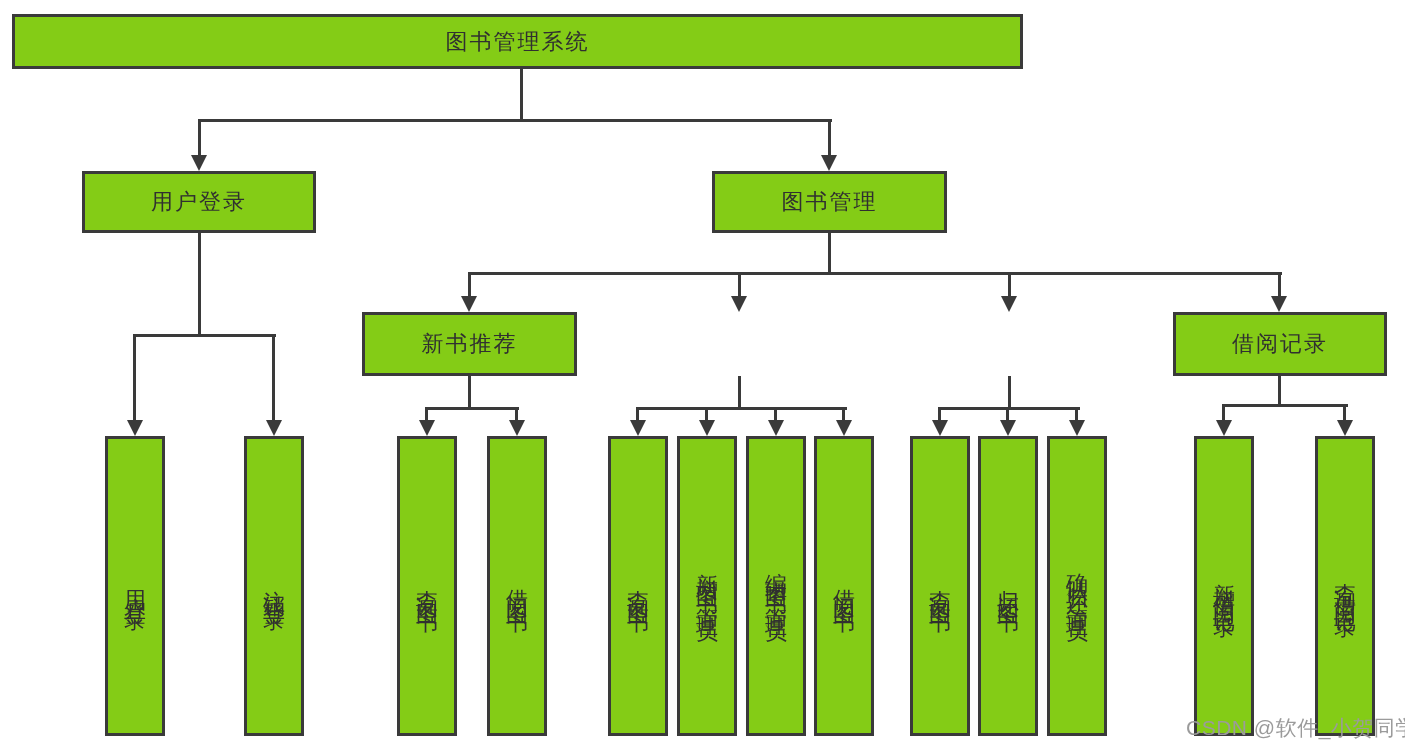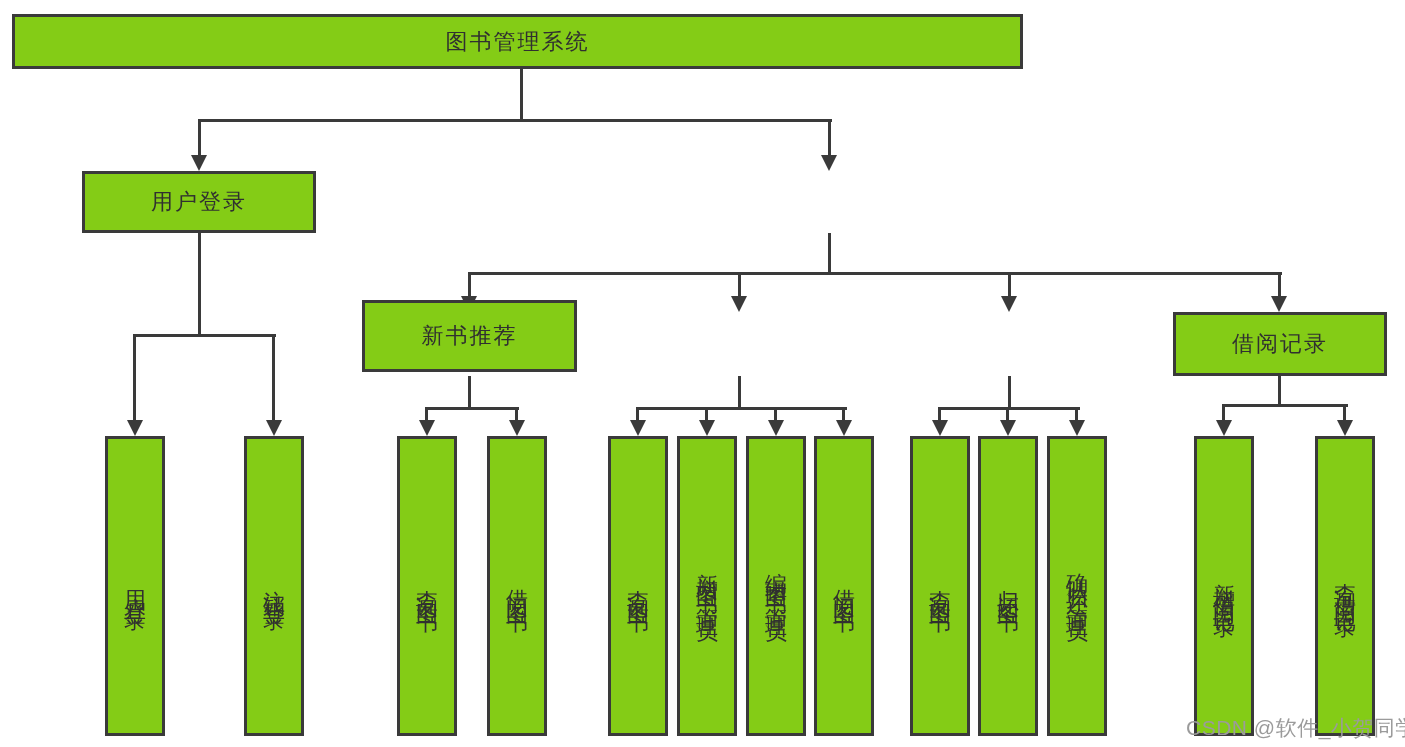--- a/index.html
+++ b/index.html
@@ -69,40 +69,43 @@
   <i class="ln" style="left:520px;top:69px;width:3px;height:53px"></i>
   <i class="ln" style="left:198px;top:119px;width:634px;height:3px"></i>
   <i class="ln" style="left:198px;top:119px;width:3px;height:38px"></i>
   <i class="ln" style="left:828px;top:119px;width:3px;height:38px"></i>
   <i class="arw" style="left:191px;top:155px"></i>
   <i class="arw" style="left:821px;top:155px"></i>
 
   <div class="hbox" style="left:82px;top:171px;width:234px;height:62px">
     <span class="lbl">用户登录</span>
   </div>
+  <div class="hbox" style="left:712px;top:171px;width:235px;height:62px">
+    <span class="lbl">图书管理</span>
+  </div>
 
   <i class="ln" style="left:198px;top:233px;width:3px;height:104px"></i>
   <i class="ln" style="left:133px;top:334px;width:143px;height:3px"></i>
   <i class="ln" style="left:133px;top:334px;width:3px;height:88px"></i>
   <i class="ln" style="left:272px;top:334px;width:3px;height:88px"></i>
   <i class="arw" style="left:127px;top:420px"></i>
   <i class="arw" style="left:266px;top:420px"></i>
 
   <i class="ln" style="left:828px;top:233px;width:3px;height:42px"></i>
   <i class="ln" style="left:468px;top:272px;width:814px;height:3px"></i>
   <i class="ln" style="left:468px;top:272px;width:3px;height:28px"></i>
   <i class="ln" style="left:738px;top:272px;width:3px;height:28px"></i>
   <i class="ln" style="left:1008px;top:272px;width:3px;height:28px"></i>
   <i class="ln" style="left:1278px;top:272px;width:3px;height:28px"></i>
   <i class="arw" style="left:461px;top:296px"></i>
   <i class="arw" style="left:731px;top:296px"></i>
   <i class="arw" style="left:1001px;top:296px"></i>
   <i class="arw" style="left:1271px;top:296px"></i>
 
-  <div class="hbox" style="left:362px;top:300px;width:215px;height:72px">
+  <div class="hbox" style="left:362px;top:312px;width:215px;height:64px">
     <span class="lbl">新书推荐</span>
   </div>
   <div class="hbox" style="left:1173px;top:312px;width:214px;height:64px">
     <span class="lbl">借阅记录</span>
   </div>
 
   <i class="ln" style="left:468px;top:376px;width:3px;height:34px"></i>
   <i class="ln" style="left:425px;top:407px;width:94px;height:3px"></i>
   <i class="ln" style="left:425px;top:407px;width:3px;height:15px"></i>
   <i class="ln" style="left:515px;top:407px;width:3px;height:15px"></i>

